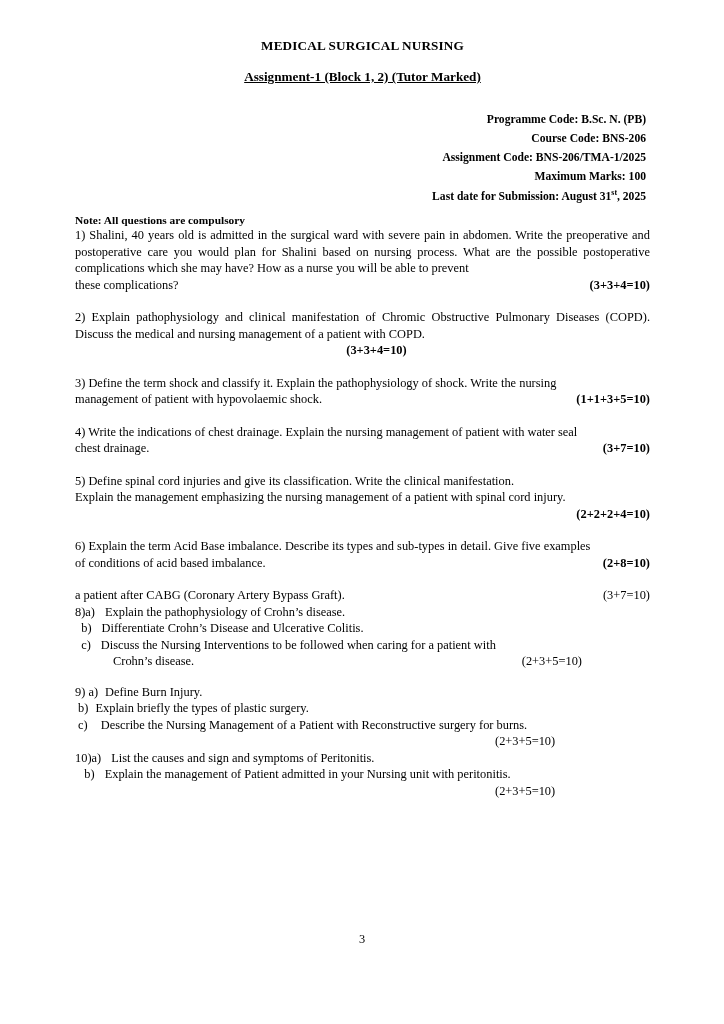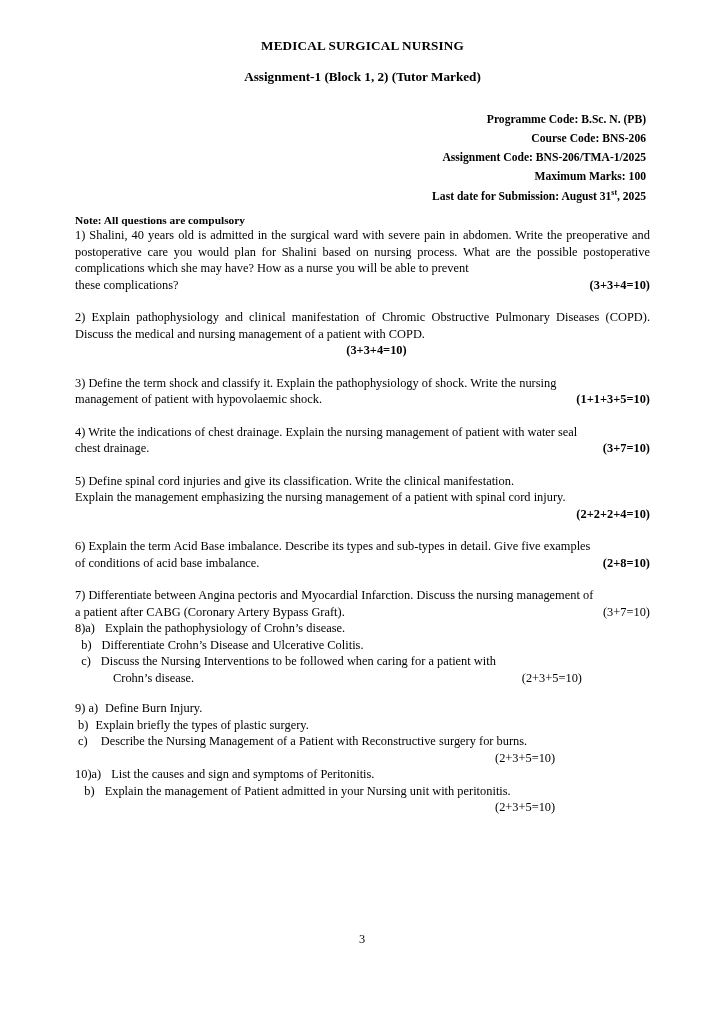--- a/index.html
+++ b/index.html
@@ -38,20 +38,21 @@
     letter-spacing: 0.15px;
     line-height: 1.45;
     margin: 0;
   }
   .doc-subtitle {
     text-align: center;
     font-weight: bold;
     font-size: 13.2px;
     line-height: 1.45;
     margin: 12px 0 0 0;
+    text-decoration: underline;
   }
 
   
   .meta-block {
     margin-top: 26px;
     text-align: right;
     font-weight: bold;
     font-size: 11.6px;
     line-height: 1.30;
   }
@@ -183,27 +184,26 @@
     <div class="q">
       <div>5) Define spinal cord injuries and give its classification. Write the clinical manifestation.</div>
       <div>Explain the management emphasizing the nursing management of a patient with spinal cord injury.</div>
     </div>
     <div class="marks-line-bold">(2+2+2+4=10)</div>
 
     <div class="gap-lg"></div>
 
     <div class="q">
       <div>6) Explain the term Acid Base imbalance. Describe its types and sub-types in detail. Give five examples</div>
-      <div class="clearfix"><span class="marks-right">(2+8=10)</span><span>of conditions of acid base imbalance.</span></div>
-    </div>
-
-    <div class="gap-lg"></div>
-
-    <div class="q">
-      <div>7) Differentiate between Angina pectoris and Myocardial Infarction. Discuss the nursing management of</div>
+      <div class="clearfix"><span class="marks-right">(2+8=10)</span><span>of conditions of acid based imbalance.</span></div>
+    </div>
+
+    <div class="gap-lg"></div>
+
+    <div class="q">
       <div class="clearfix"><span class="marks-right" style="font-weight:normal">(3+7=10)</span><span>a patient after CABG (Coronary Artery Bypass Graft).</span></div>
     </div>
 
     <div class="q">
       <div class="subitem">
         <span class="sub-label">8)a)</span>
         <span class="sub-text" style="padding-left:10px">Explain the pathophysiology of Crohn’s disease.</span>
       </div>
       <div class="subitem">
         <span class="sub-label">  b)</span>

